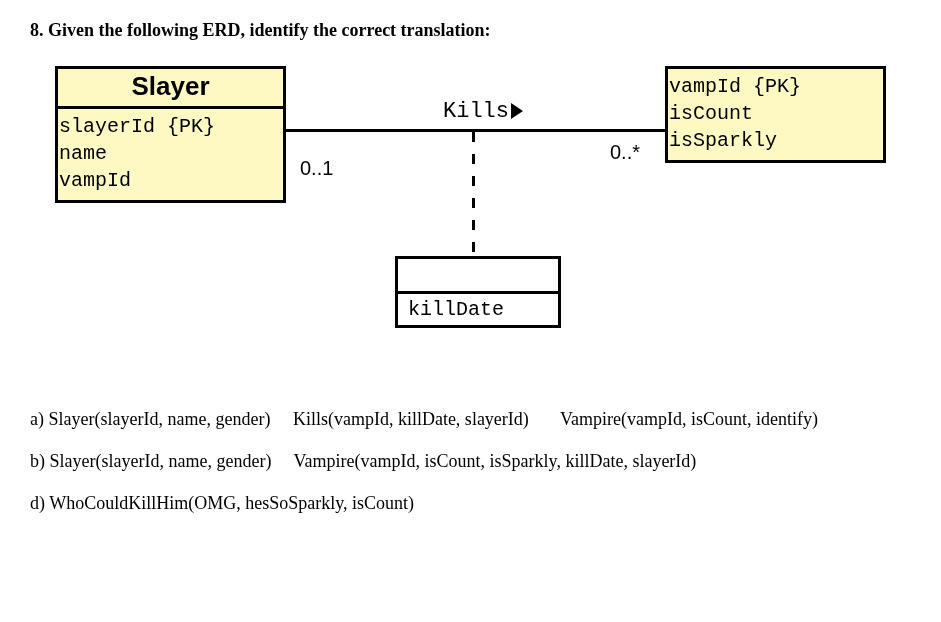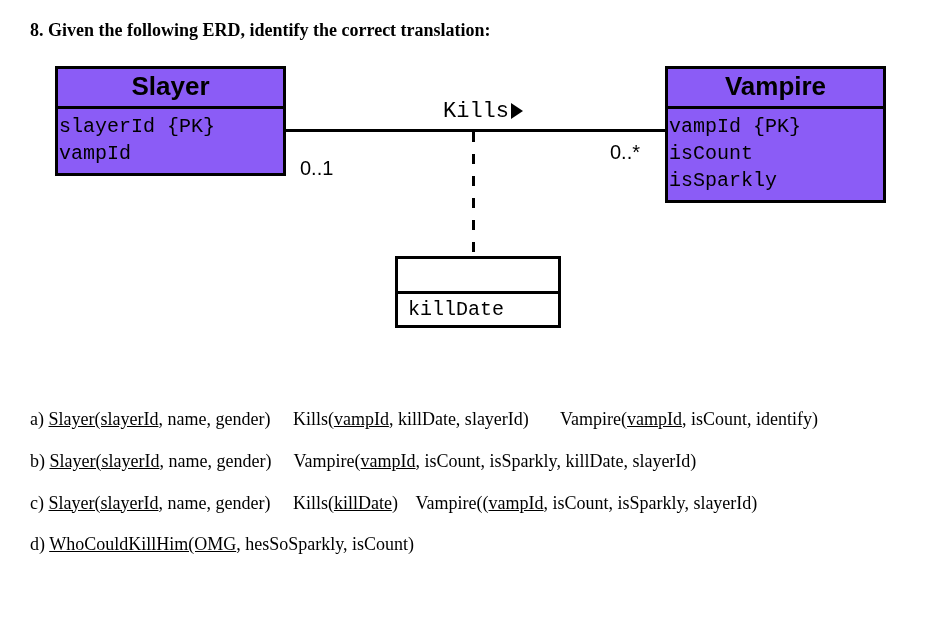--- a/index.html
+++ b/index.html
@@ -22,21 +22,21 @@
   }
   .erd-area {
     position: relative;
     width: 880px;
     height: 310px;
     margin-left: 15px;
   }
   .entity {
     position: absolute;
     border: 3px solid #000;
-    background: #8b5cf6;
+    background: #fef9c3;
   }
   .entity-header {
     text-align: center;
     font-weight: bold;
     font-size: 26px;
     font-family: Arial, sans-serif;
     border-bottom: 3px solid #000;
     padding: 2px 10px 4px 10px;
   }
   .entity-body {
@@ -84,21 +84,21 @@
   .kills-label { left: 398px; top: 38px; }
   .mult-left { left: 255px; top: 96px; font-size:20px; font-family: Arial, sans-serif;}
   .mult-right { left: 565px; top: 80px; font-size:20px; font-family: Arial, sans-serif;}
   .answers {
     margin-top: 30px;
     font-size: 18px;
     line-height: 2.1;
     font-family: "Times New Roman", serif;
   }
   .answers div { margin-bottom: 4px; }
-  .u { text-decoration: underline; }
+  .u { }
   .tri {
     display:inline-block;
     width:0; height:0;
     border-top:8px solid transparent;
     border-bottom:8px solid transparent;
     border-left:12px solid #000;
     vertical-align: middle;
     margin-left:2px;
   }
 </style>
@@ -110,26 +110,26 @@
     <span>8.</span>
     <span>Given the following ERD, identify the correct translation:</span>
   </div>
 
   <div class="erd-area">
 
     <div class="entity slayer">
       <div class="entity-header">Slayer</div>
       <div class="entity-body">
         <div>slayerId {PK}</div>
+        <div>name</div>
         <div>vampId</div>
       </div>
     </div>
 
     <div class="entity vampire">
-      <div class="entity-header">Vampire</div>
       <div class="entity-body">
         <div>vampId {PK}</div>
         <div>isCount</div>
         <div>isSparkly</div>
       </div>
     </div>
 
     <div class="hline line1"></div>
     <div class="dashv"></div>
 
@@ -152,23 +152,16 @@
       <span>Kills(</span><span class="u">vampId</span><span>, killDate, slayerId)</span>
       &nbsp;&nbsp;&nbsp;&nbsp;&nbsp;
       <span>Vampire(</span><span class="u">vampId</span><span>, isCount, identify)</span>
     </div>
     <div>
       <span>b) </span><span class="u">Slayer(slayerId</span><span>, name, gender)</span>
       &nbsp;&nbsp;&nbsp;
       <span>Vampire(</span><span class="u">vampId</span><span>, isCount, isSparkly, killDate, slayerId)</span>
     </div>
     <div>
-      <span>c) </span><span class="u">Slayer(slayerId</span><span>, name, gender)</span>
-      &nbsp;&nbsp;&nbsp;
-      <span>Kills(</span><span class="u">killDate</span><span>)</span>
-      &nbsp;&nbsp;
-      <span>Vampire((</span><span class="u">vampId</span><span>, isCount, isSparkly, slayerId)</span>
-    </div>
-    <div>
       <span>d) </span><span class="u">WhoCouldKillHim(OMG</span><span>, hesSoSparkly, isCount)</span>
     </div>
   </div>
 </div>
 
 </body></html>

